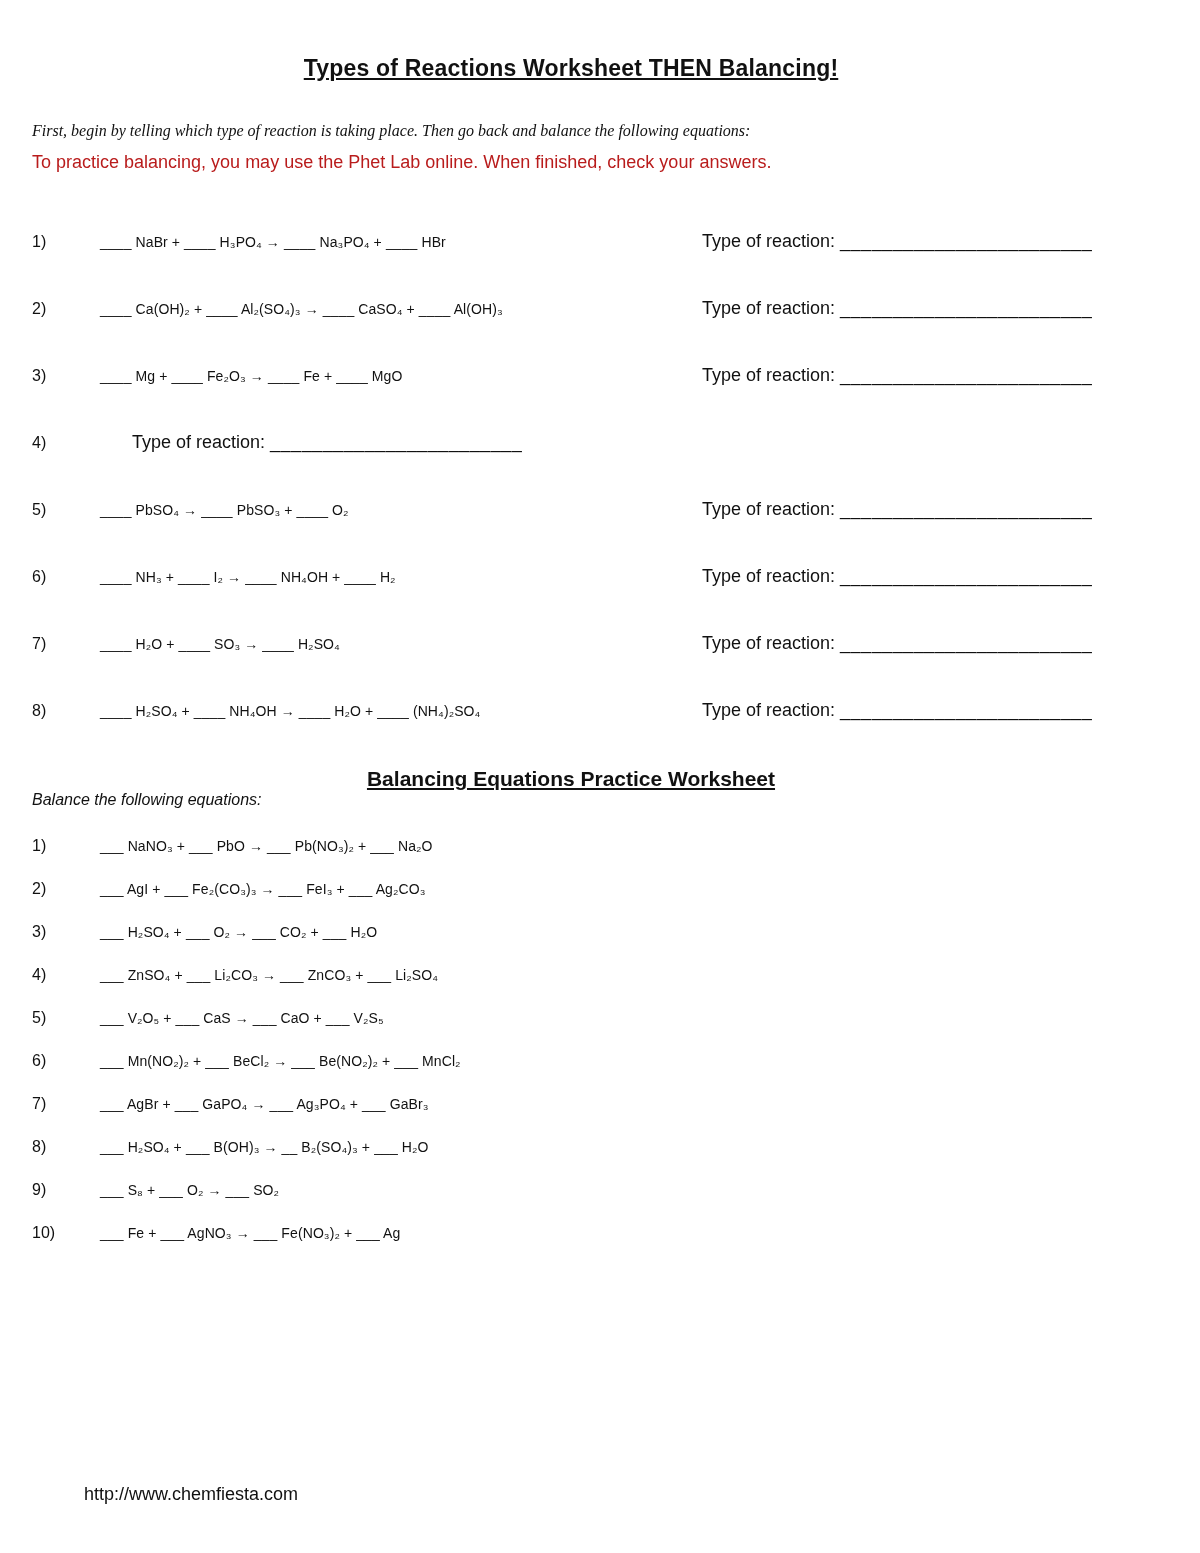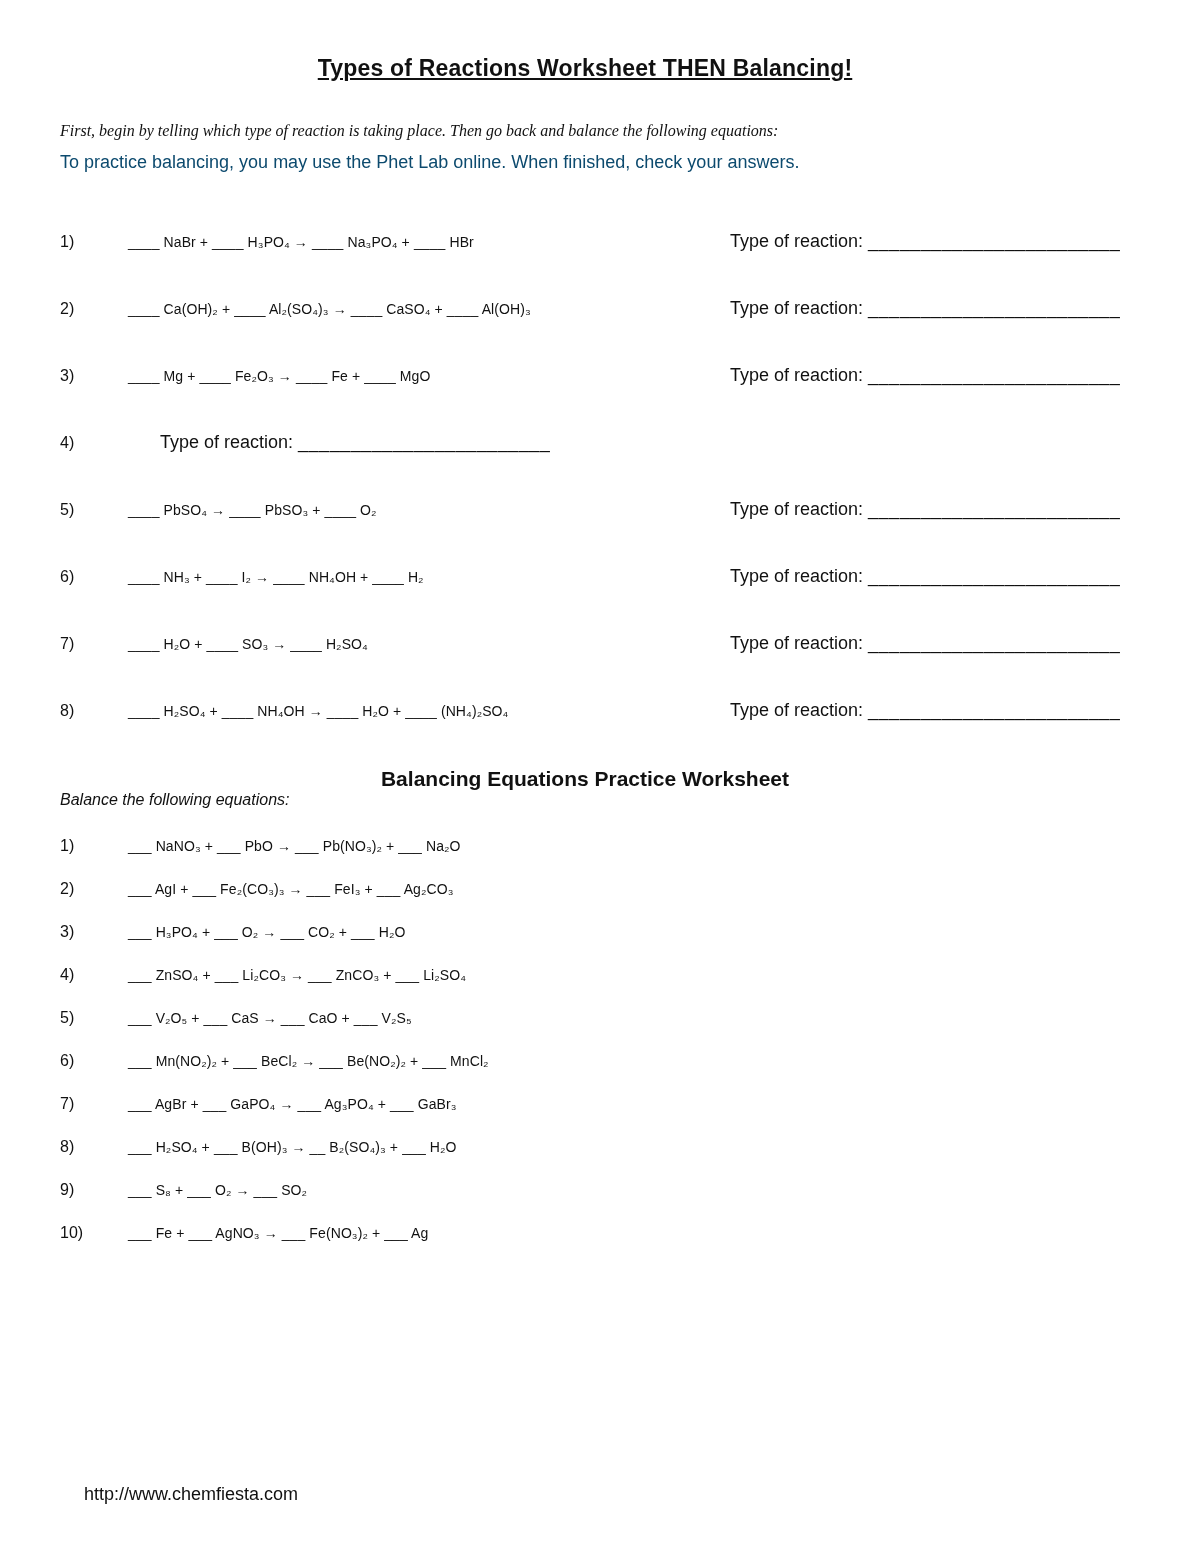--- a/index.html
+++ b/index.html
@@ -8,42 +8,42 @@
     background: #ffffff;
     color: #111111;
     font-family: "Liberation Sans", sans-serif;
   }
   .page {
     position: relative;
     width: 1180px;
     height: 1553px;
     background: #ffffff;
     box-sizing: border-box;
-    padding: 55px 70px 0 60px;
+    padding: 55px 70px 0 32px;
     overflow: hidden;
   }
   .doc-title {
     text-align: center;
     font-size: 23px;
     font-weight: bold;
     text-decoration: underline;
     margin: 0;
     letter-spacing: 0.2px;
   }
   .intro-italic {
     margin-top: 40px;
     font-size: 16px;
     font-style: italic;
     color: #111111;
     font-family: Liberation Serif, serif;
   }
   .intro-plain {
     margin-top: 12px;
     font-size: 18px;
-    color: #0c4a6e;
+    color: #b91c1c;
   }
   .rxn-list {
     margin-top: 58px;
   }
   .rxn-row {
     display: grid;
     grid-template-columns: 68px 570px auto;
     align-items: baseline;
     margin-bottom: 46px;
     font-size: 16px;
@@ -61,20 +61,21 @@
     white-space: nowrap;
     margin-left: 32px;
   }
   .type-blank {
     letter-spacing: 0.5px;
   }
   .section2-title {
     text-align: center;
     font-size: 21px;
     font-weight: bold;
+    text-decoration: underline;
     margin: 8px 0 0 0;
   }
   .section2-intro {
     font-size: 16px;
     font-style: italic;
   }
   .bal-list {
     margin-top: 28px;
   }
   .bal-row {
@@ -165,21 +166,21 @@
       <span class="equation">___ NaNO₃ + ___ PbO → ___ Pb(NO₃)₂ + ___ Na₂O</span>
     </div>
 
     <div class="bal-row">
       <span class="row-num">2)</span>
       <span class="equation">___ AgI + ___ Fe₂(CO₃)₃ → ___ FeI₃ + ___ Ag₂CO₃</span>
     </div>
 
     <div class="bal-row">
       <span class="row-num">3)</span>
-      <span class="equation">___ H₃PO₄ + ___ O₂ → ___ CO₂ + ___ H₂O</span>
+      <span class="equation">___ H₂SO₄ + ___ O₂ → ___ CO₂ + ___ H₂O</span>
     </div>
 
     <div class="bal-row">
       <span class="row-num">4)</span>
       <span class="equation">___ ZnSO₄ + ___ Li₂CO₃ → ___ ZnCO₃ + ___ Li₂SO₄</span>
     </div>
 
     <div class="bal-row">
       <span class="row-num">5)</span>
       <span class="equation">___ V₂O₅ + ___ CaS → ___ CaO + ___ V₂S₅</span>

